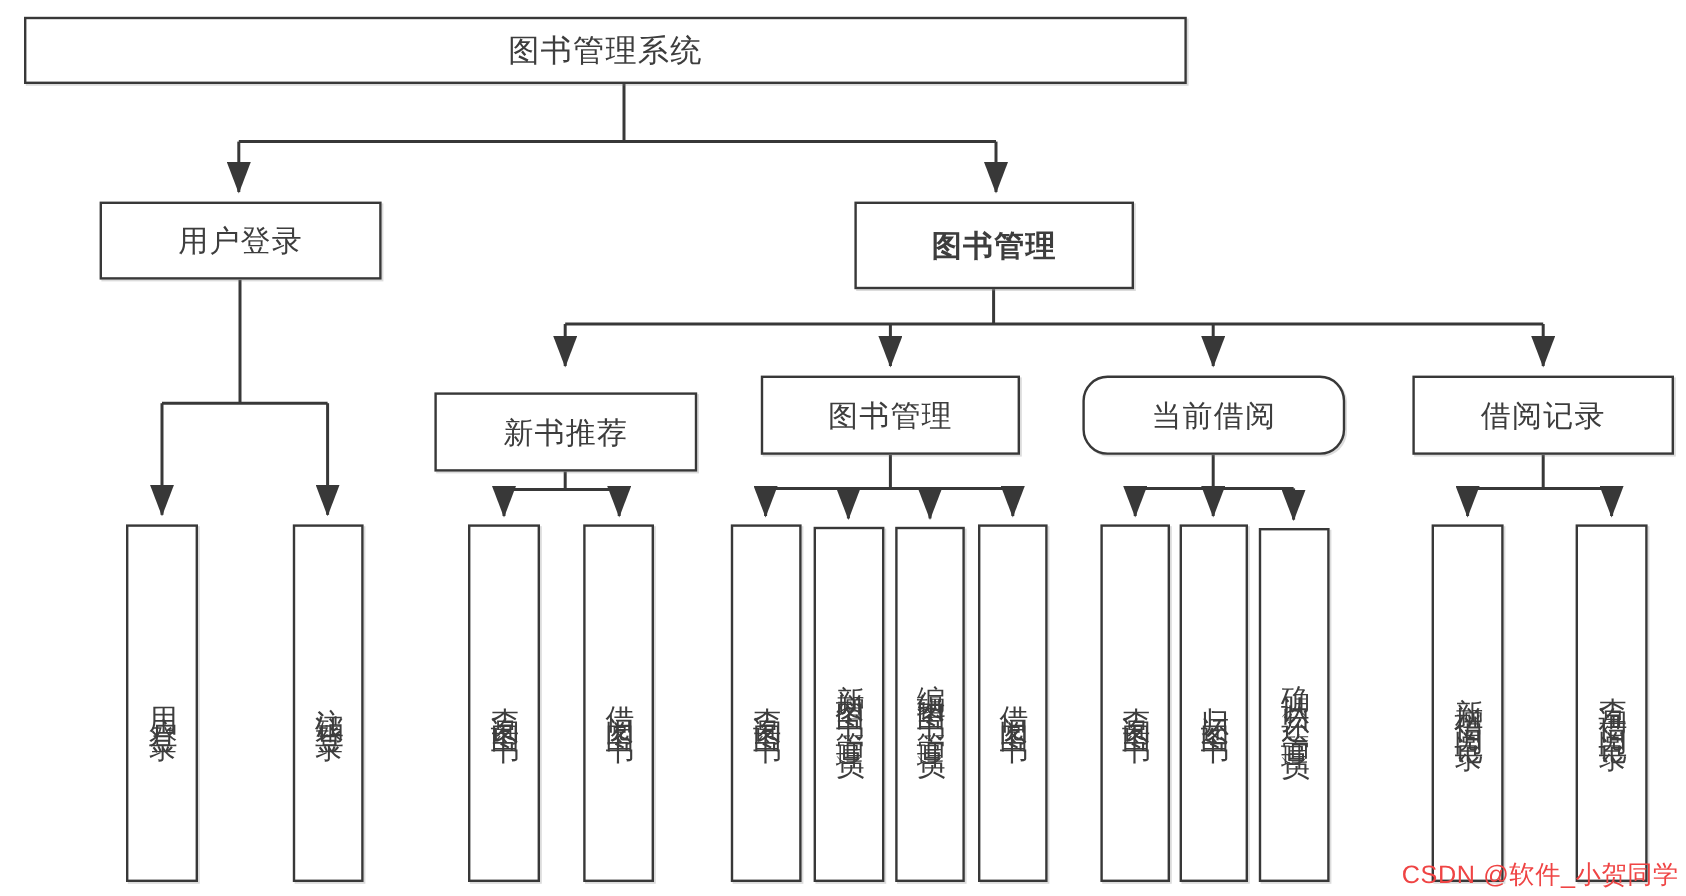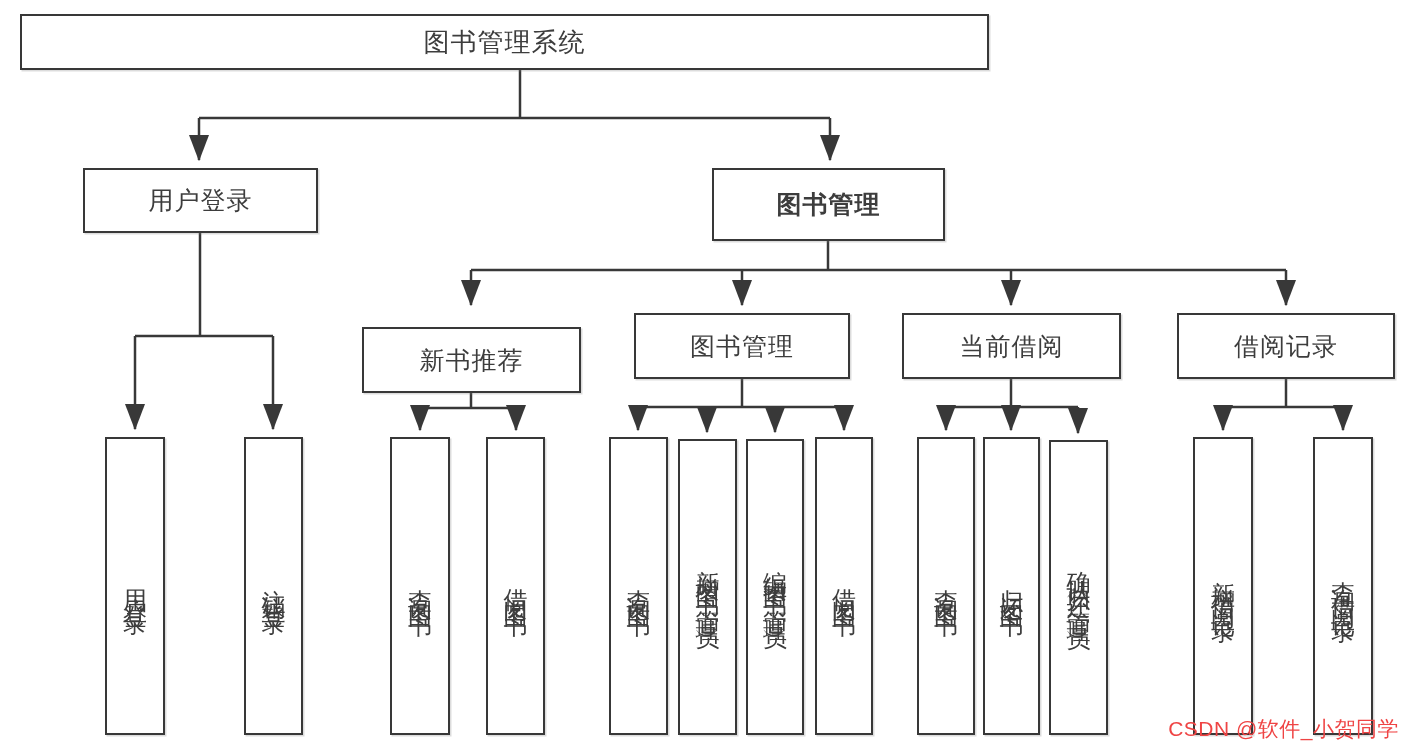--- a/index.html
+++ b/index.html
@@ -105,21 +105,21 @@
   <div class="box h" style="left:712px;top:168px;width:233px;height:73px;font-weight:bold;">
     <span class="lbl">图书管理</span>
   </div>
 
   <div class="box h" style="left:362px;top:313px;width:219px;height:66px;margin-top:14px;">
     <span class="lbl">新书推荐</span>
   </div>
   <div class="box h" style="left:634px;top:313px;width:216px;height:66px;">
     <span class="lbl">图书管理</span>
   </div>
-  <div class="box h" style="left:902px;top:313px;width:219px;height:66px;">
+  <div class="box h" style="left:902px;top:313px;width:219px;height:66px;border-radius:21px;">
     <span class="lbl">当前借阅</span>
   </div>
   <div class="box h" style="left:1177px;top:313px;width:218px;height:66px;">
     <span class="lbl">借阅记录</span>
   </div>
 
   <div class="box v" style="left:105px;top:437px;width:60px;height:298px;">
     <span class="lbl">用户登录</span>
   </div>
   <div class="box v" style="left:244px;top:437px;width:59px;height:298px;">

